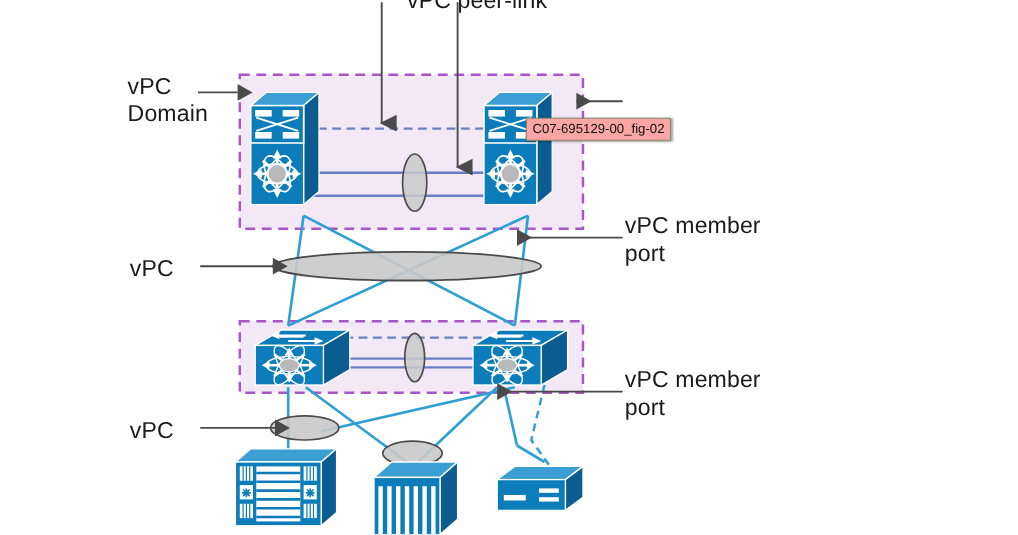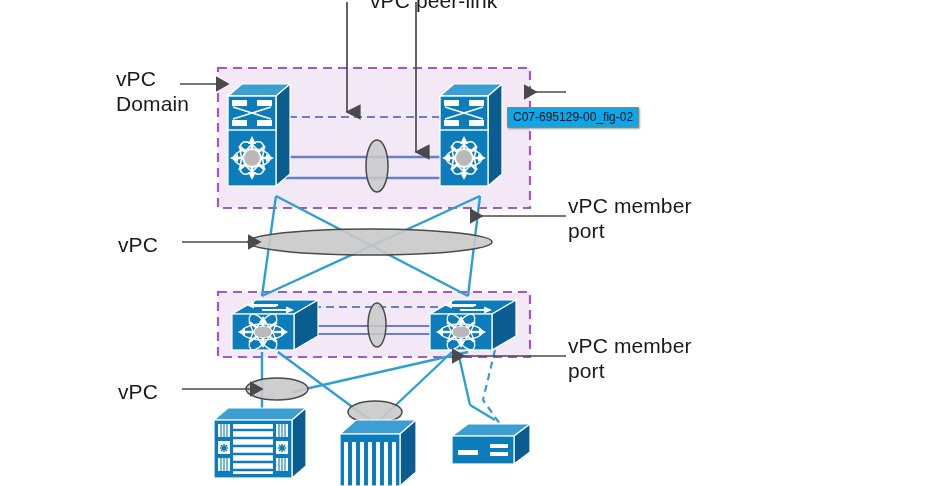--- a/index.html
+++ b/index.html
@@ -25,22 +25,22 @@
   #lbl-domain{left:116px;top:66px;}
   #lbl-peerlink{left:370px;top:-12px;}
   #lbl-peerdev{left:568px;top:66px;}
   #lbl-member1{left:568px;top:193px;}
   #lbl-member2{left:568px;top:333px;}
   #lbl-vpc1{left:118px;top:232px;}
   #lbl-vpc2{left:118px;top:379px;}
 
   .tooltip{
     position:absolute;
-    left:507px;top:107px;
-    background:#0ea5e9;
+    left:478px;top:107px;
+    background:#fca5a5;
     border:1px solid #8a8a6a;
     color:#111;
     font-size:12px;
     line-height:14px;
     padding:2px 5px 3px 5px;
     font-family:"Liberation Sans", sans-serif;
     white-space:nowrap;
     box-shadow:1px 1px 2px rgba(0,0,0,0.35);
     border-radius:1px;
   }

